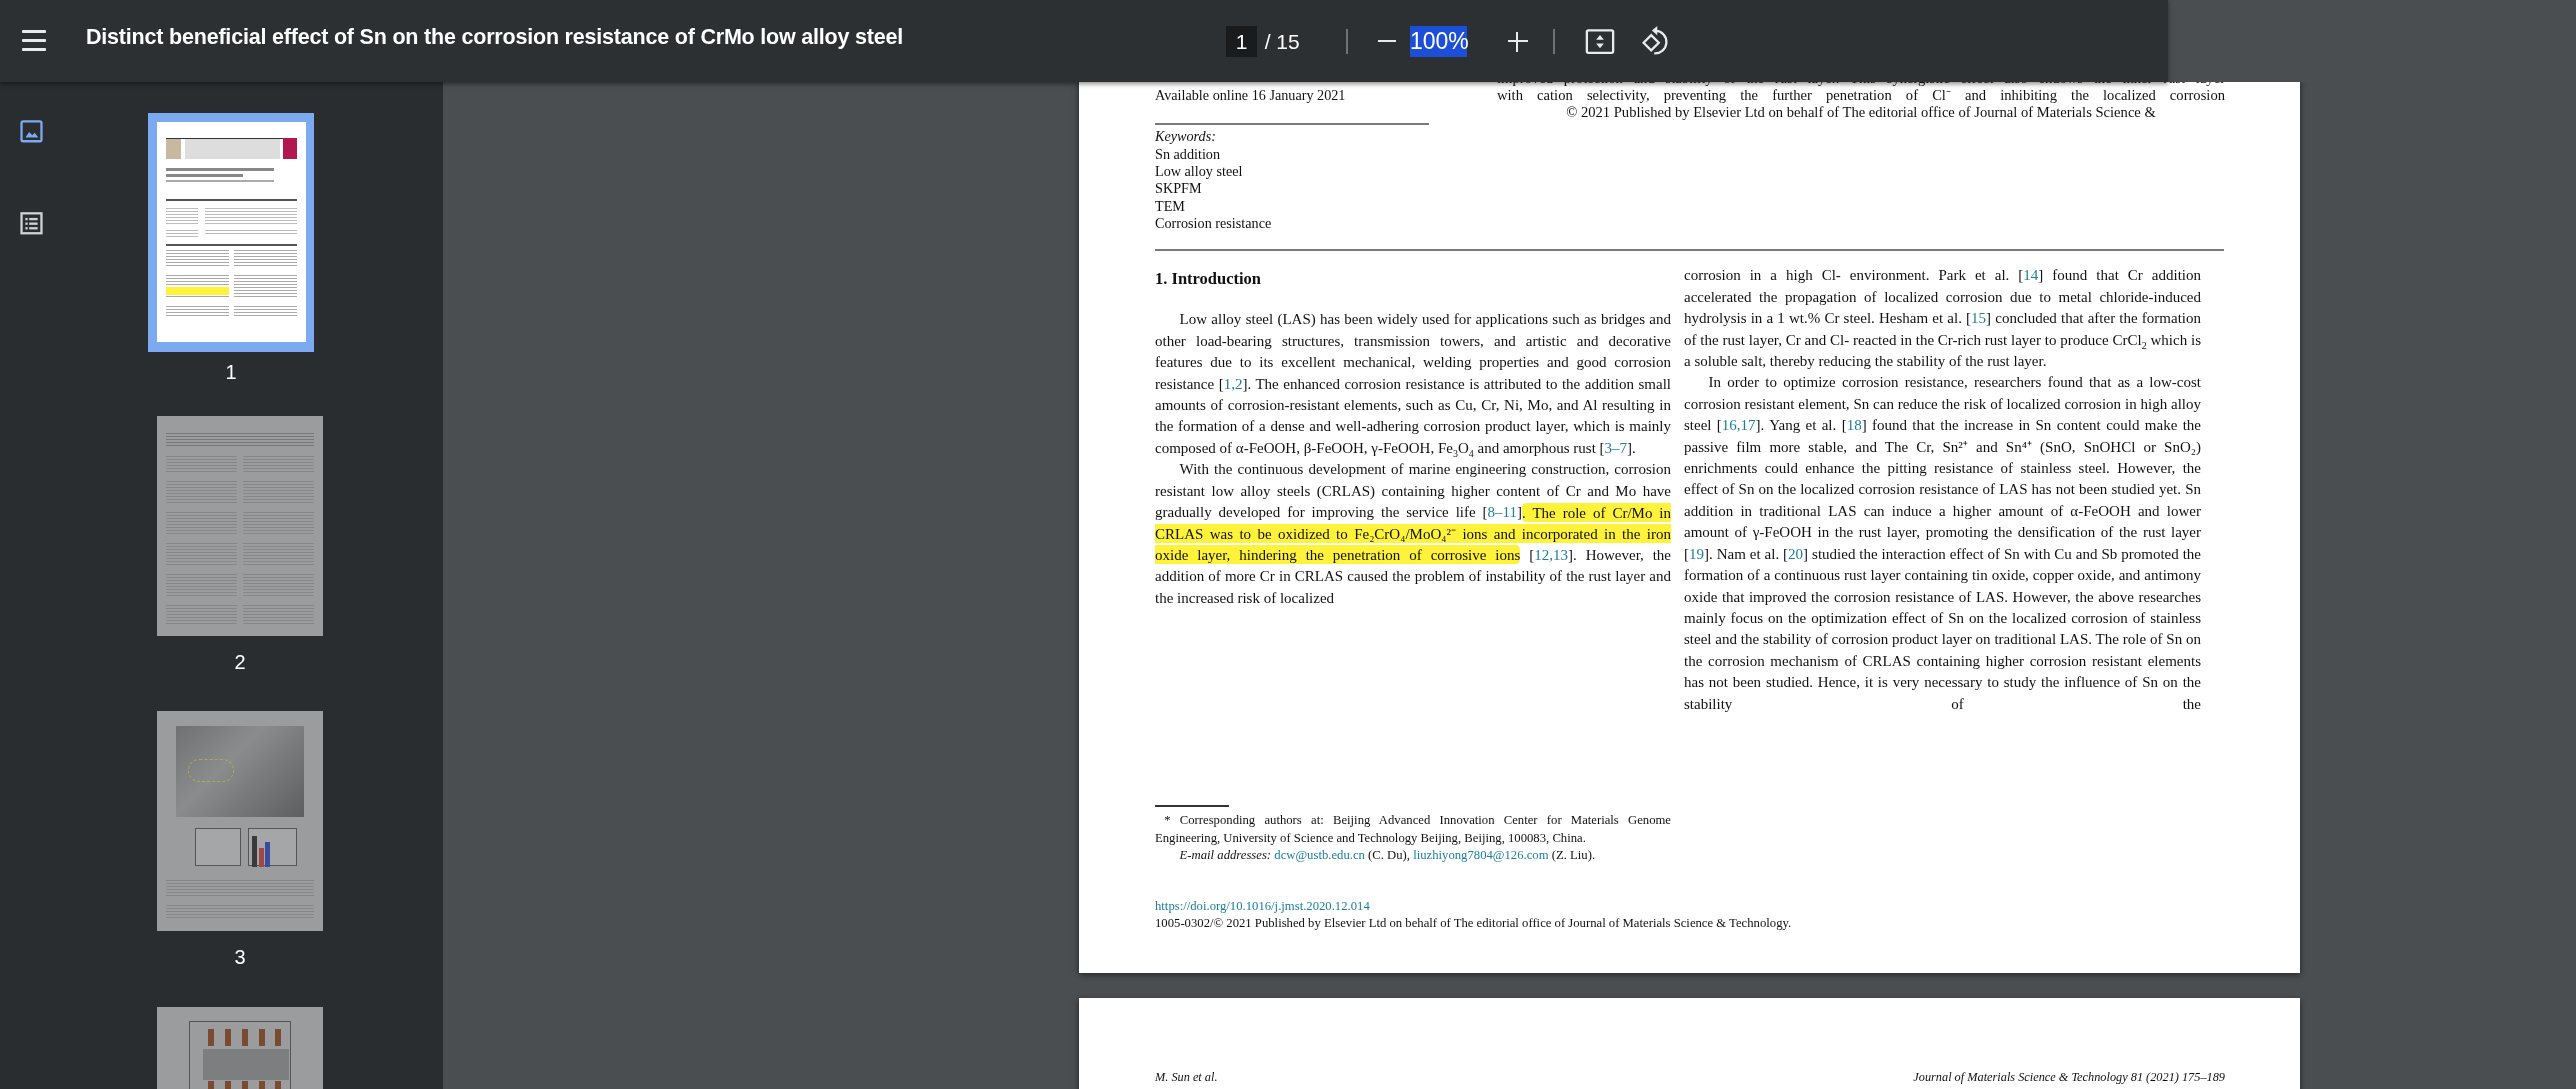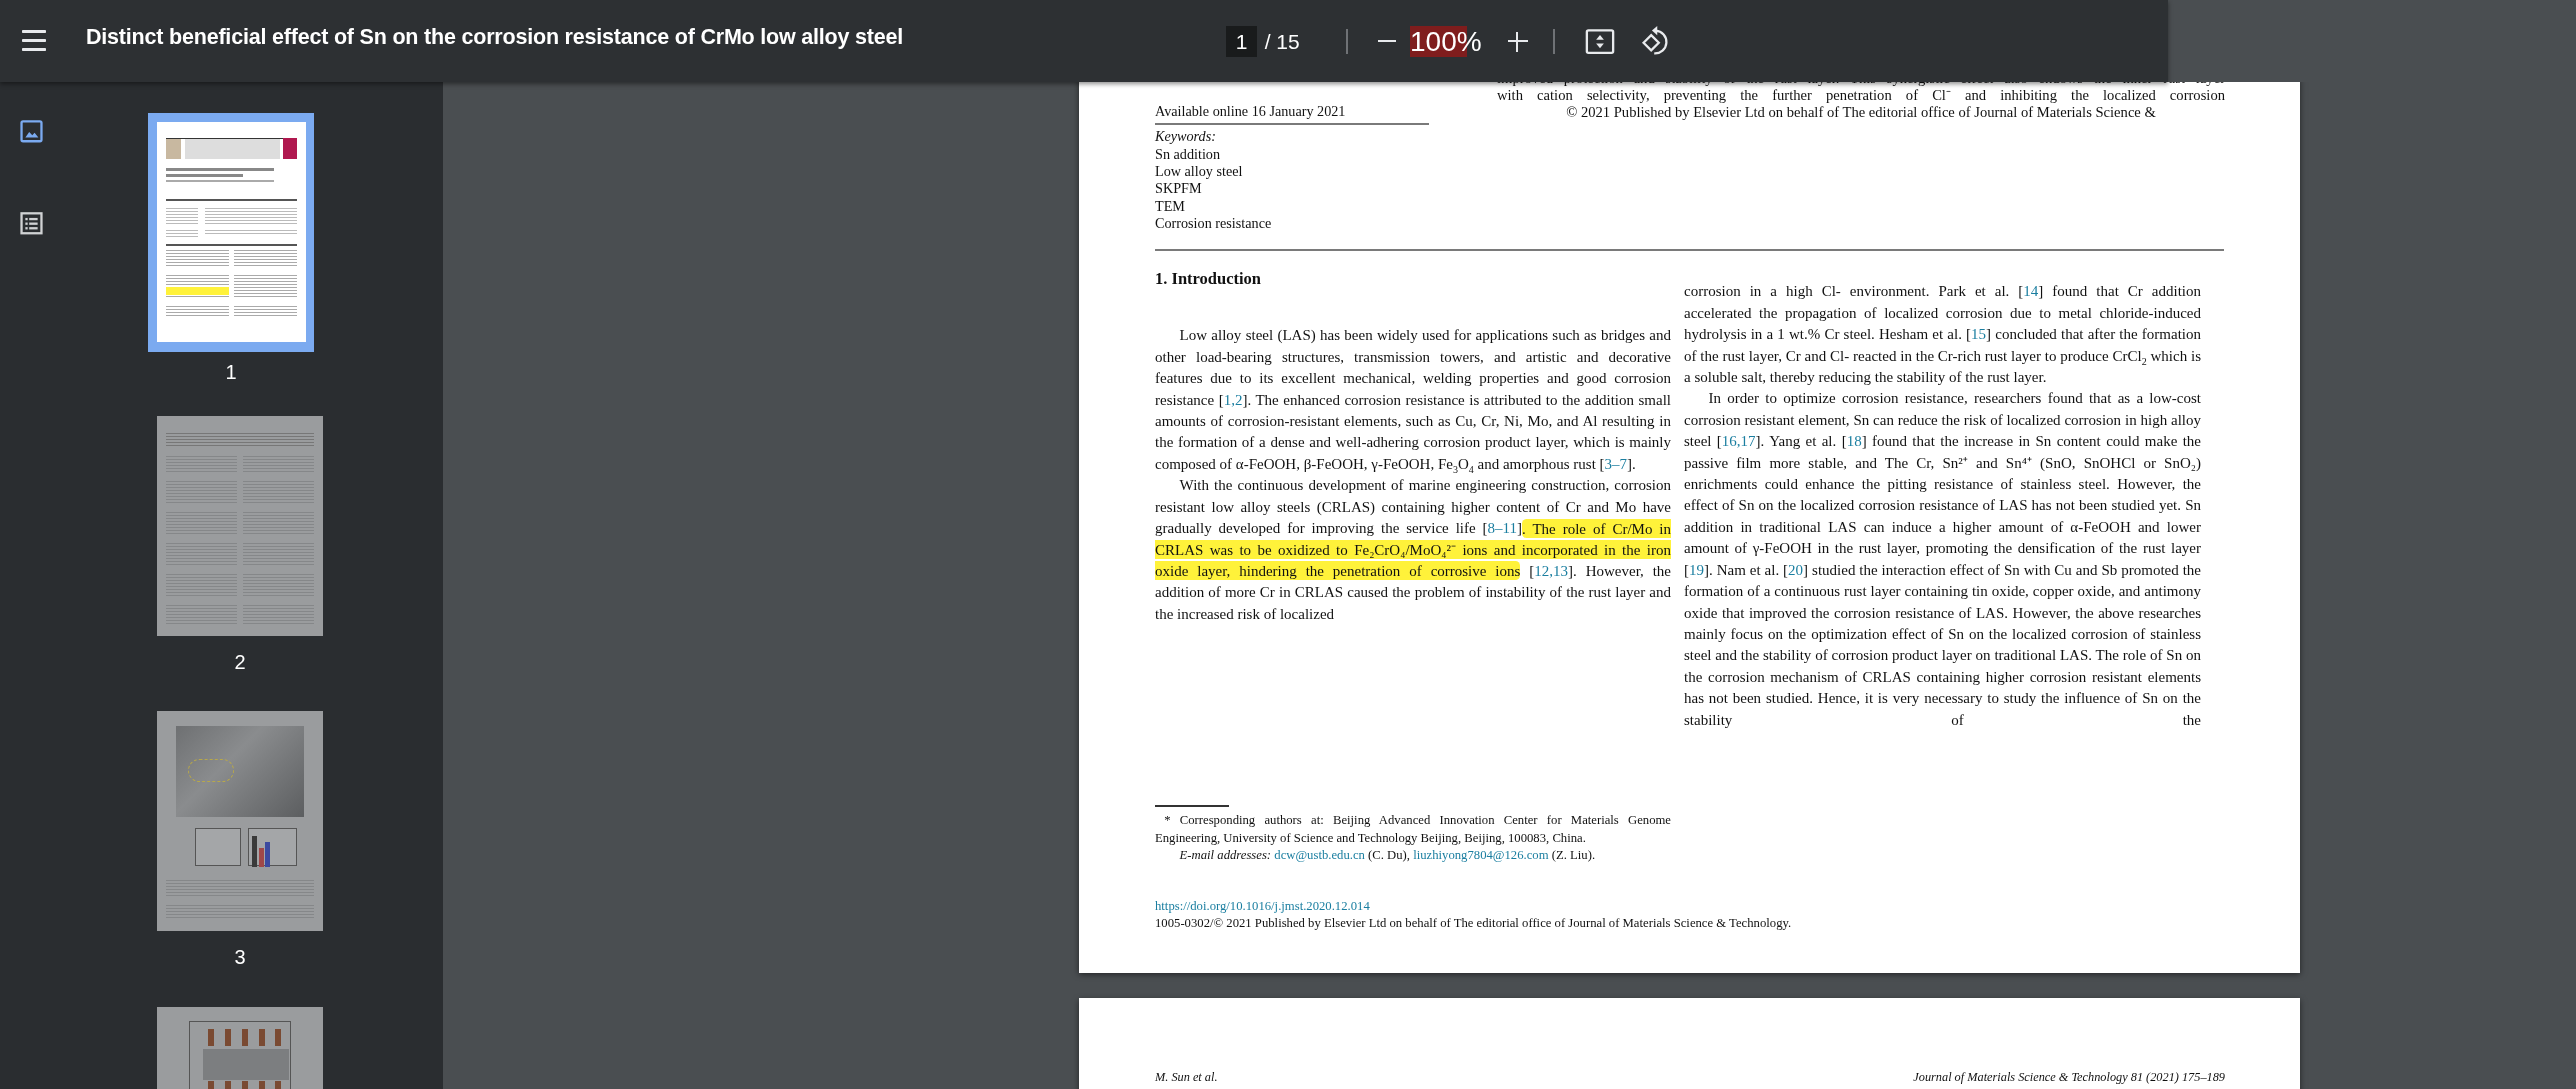--- a/index.html
+++ b/index.html
@@ -10,21 +10,21 @@
   .toolbar { position: absolute; left: 0; top: 0; width: 2168px; height: 82px; background: #2d3033; box-shadow: 0 1.5px 4.6px rgba(0,0,0,.45); z-index: 10; color: #fff; }
   .menu-btn { position: absolute; left: 17px; top: 24.6px; width: 34px; height: 32px; cursor: pointer; display: flex; flex-direction: column; justify-content: center; gap: 6.2px; padding: 0 4.6px; }
   .menu-btn span { display: block; height: 3.1px; background: #e8eaed; border-radius: 0.8px; }
   .doc-title { position: absolute; left: 86px; top: 25.4px; font-size: 21.5px; font-weight: bold; color: #fff; letter-spacing: -0.2px; white-space: nowrap; }
   .pager { position: absolute; left: 1226px; top: 26px; display: flex; align-items: center; height: 31px; }
   .page-input { width: 31px; height: 31px; background: #191b1c; color: #fff; font-size: 21px; text-align: center; line-height: 31px; border: none; font-family: "Liberation Sans", sans-serif; }
   .page-total { font-size: 21px; color: #ffffff; margin-left: 7.7px; }
   .tb-sep { position: absolute; top: 29px; width: 1.5px; height: 24.6px; background: #6f7276; }
   .zoom-out { position: absolute; left: 1370px; top: 23px; width: 35px; height: 35px; cursor: pointer; }
   .zoom-out::before { content: ""; position: absolute; left: 7.7px; top: 17px; width: 18.5px; height: 2.3px; background: #e8eaed; }
-  .zoom-val { position: absolute; left: 1410px; top: 26px; width: 57px; height: 31px; background: #7f1d1d; color: #fff; font-size: 28px; text-align: center; line-height: 31px; }
+  .zoom-val { position: absolute; left: 1410px; top: 26px; width: 57px; height: 31px; background: #1d4ed8; color: #fff; font-size: 23px; text-align: center; line-height: 31px; }
   .zoom-in { position: absolute; left: 1500px; top: 23px; width: 35px; height: 35px; cursor: pointer; }
   .zoom-in::before { content: ""; position: absolute; left: 7.7px; top: 17px; width: 20px; height: 2.3px; background: #e8eaed; }
   .zoom-in::after { content: ""; position: absolute; left: 16px; top: 8.5px; width: 2.3px; height: 20px; background: #e8eaed; }
   .fit-btn { position: absolute; left: 1583px; top: 24.6px; width: 34px; height: 34px; cursor: pointer; }
   .rotate-btn { position: absolute; left: 1639px; top: 23px; width: 35px; height: 35px; cursor: pointer; }
 
   
   .sidebar { position: absolute; left: 0; top: 82px; width: 443px; height: 1008px; background: #2a2d30; }
   .side-icon { position: absolute; left: 20px; width: 23px; height: 24.6px; cursor: pointer; }
   .thumb { position: absolute; cursor: pointer; }
@@ -33,21 +33,21 @@
   .thumb.selected .thumb-frame { position: absolute; background: #7baaf0; }
   .dim { background: #9a9c9e; }
 
   
   .viewer { position: absolute; left: 443px; top: 82px; width: 2133px; height: 1008px; background: #4a4e51; overflow: hidden; }
   .page { position: absolute; background: #fff; box-shadow: 0 2.3px 6.2px rgba(0,0,0,.55); }
   .p1 { left: 636px; top: -4.6px; width: 1221px; height: 896px; }
   .p2 { left: 636px; top: 916px; width: 1221px; height: 231px; }
 
   .ptext { position: absolute; font-family: "Liberation Serif", serif; color: #111; }
-  .pt { font-size: 15px; line-height: 21.4px; margin-top: 16px; }
+  .pt { font-size: 15px; line-height: 21.4px; }
   .just { text-align: justify; text-align-last: justify; }
   .just-last { text-align: justify; }
   .ind { text-indent: 24.6px; }
   .cite { color: #1a7ea0; }
   .hl { background: #fff23a; border-radius: 4.6px; padding: 1.5px 0; }
   sub, sup { font-size: 10px; line-height: 0; }
 
   .rule { position: absolute; background: #7a7a7a; }
 </style>
 </head>

